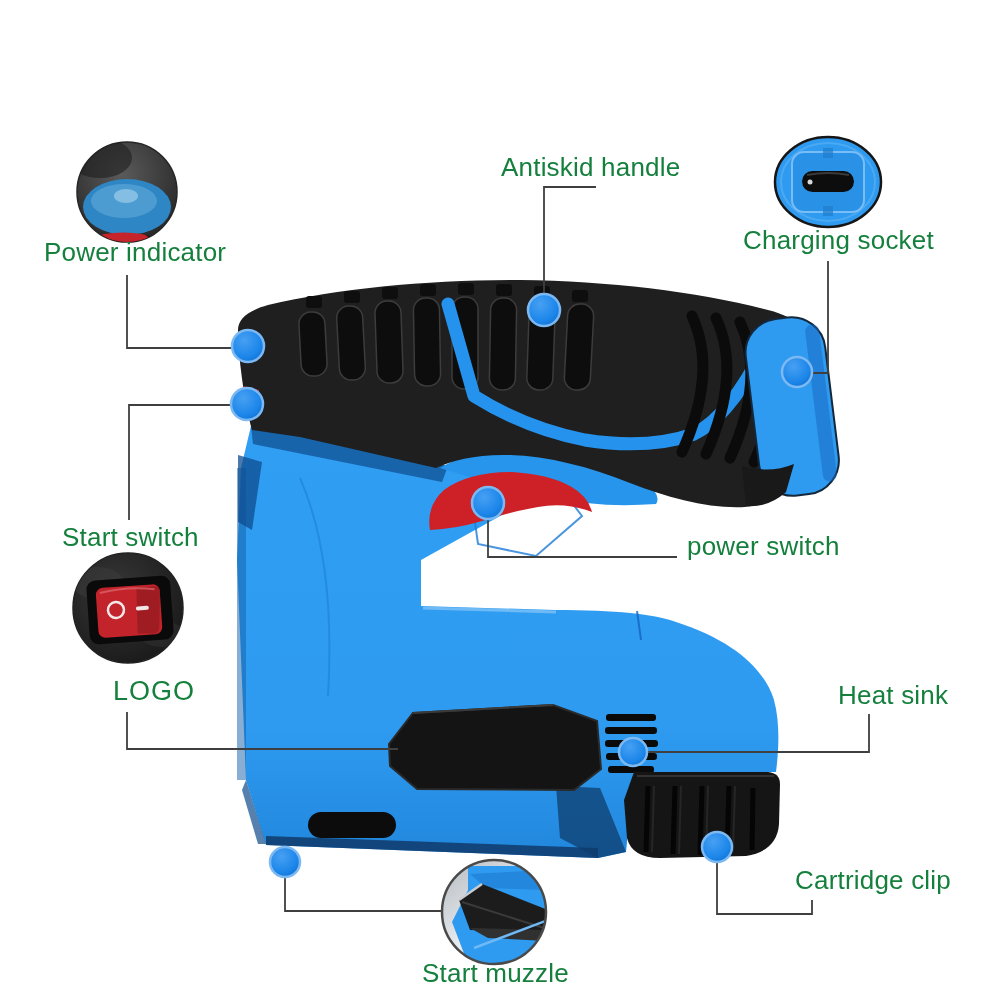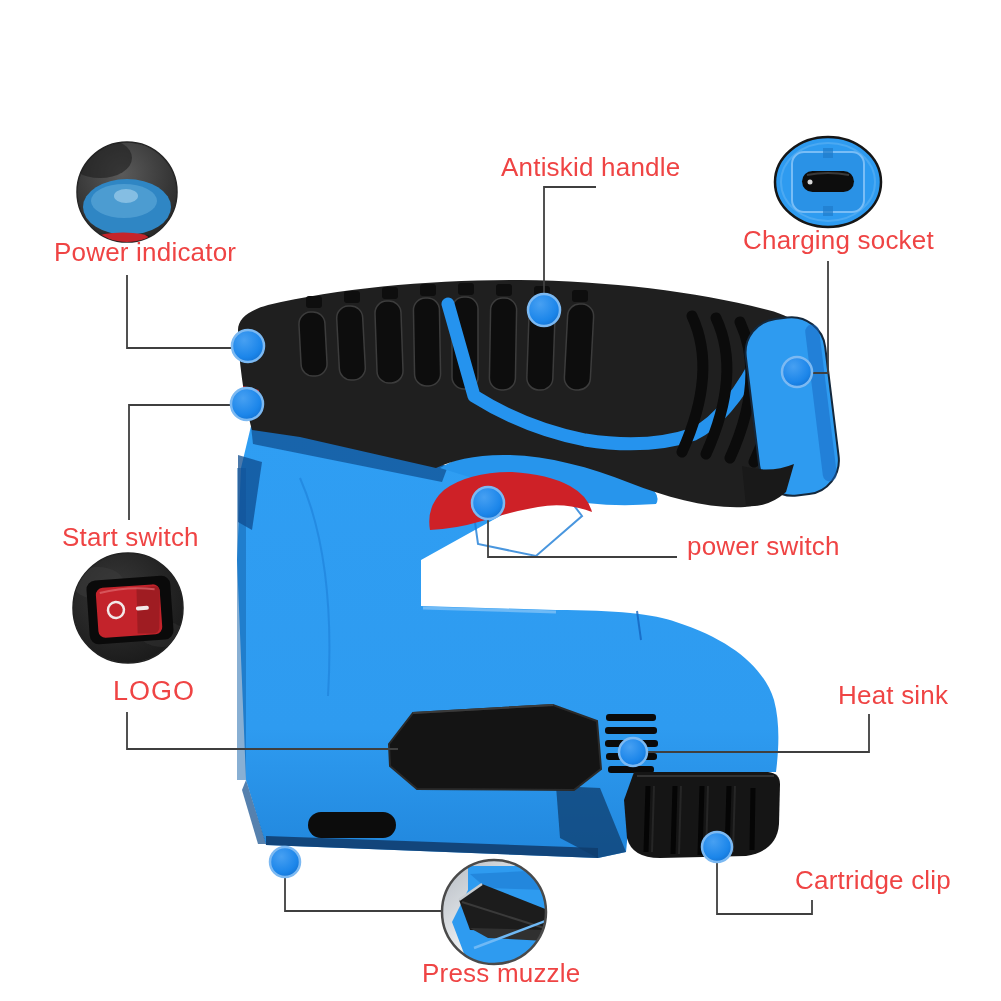--- a/index.html
+++ b/index.html
@@ -2,21 +2,21 @@
 <html><head>
 <meta charset="utf-8">
 <style>
   html,body{margin:0;padding:0;background:#ffffff;}
   .stage{
     position:relative;width:1001px;height:1001px;background:#ffffff;
     font-family:"Liberation Sans", sans-serif;overflow:hidden;
   }
   .stage svg{position:absolute;left:0;top:0;}
   .lbl{
-    position:absolute;font-size:26px;color:#ef4444;white-space:nowrap;
+    position:absolute;font-size:26px;color:#15803d;white-space:nowrap;
     line-height:1.15;letter-spacing:0.2px;
   }
   .lbl-logo{font-size:27px;letter-spacing:1px;margin-left:17px;}
 </style>
 </head>
 <body>
 
 <div class="stage">
 
   <svg width="1001" height="1001" viewBox="0 0 1001 1001">
@@ -239,23 +239,23 @@
         <polygon points="459,900 482,884 548,910 548,932 470,930" fill="#1c1c1c"></polygon>
         <polygon points="470,928 548,930 548,941 488,938" fill="#303030"></polygon>
         <path d="M 459,900 L 482,884" stroke="#c8ccd0" stroke-width="2.5"></path>
         <path d="M 462,902 L 544,928" stroke="#3a3a3a" stroke-width="2"></path>
         <path d="M 474,948 L 548,920" stroke="#6fb9f6" stroke-width="2.5"></path>
       </g>
       <circle cx="494" cy="912" r="52" fill="none" stroke="#4a4a4a" stroke-width="2.5"></circle>
     </g>
   </svg>
 
-  <div class="lbl" style="left:54px;top:238px;">Power indicator</div>
+  <div class="lbl" style="left:44px;top:238px;">Power indicator</div>
   <div class="lbl" style="left:501px;top:153px;">Antiskid handle</div>
   <div class="lbl" style="left:743px;top:226px;">Charging socket</div>
   <div class="lbl" style="left:62px;top:523px;">Start switch</div>
   <div class="lbl" style="left:687px;top:532px;">power switch</div>
   <div class="lbl lbl-logo" style="left:96px;top:676px;">LOGO</div>
   <div class="lbl" style="left:802px;top:681px;margin-left:36px;">Heat sink</div>
   <div class="lbl" style="left:780px;top:866px;margin-left:15px;">Cartridge clip</div>
-  <div class="lbl" style="left:422px;top:959px;">Press muzzle</div>
+  <div class="lbl" style="left:422px;top:959px;">Start muzzle</div>
 
 </div>
 
 </body></html>

